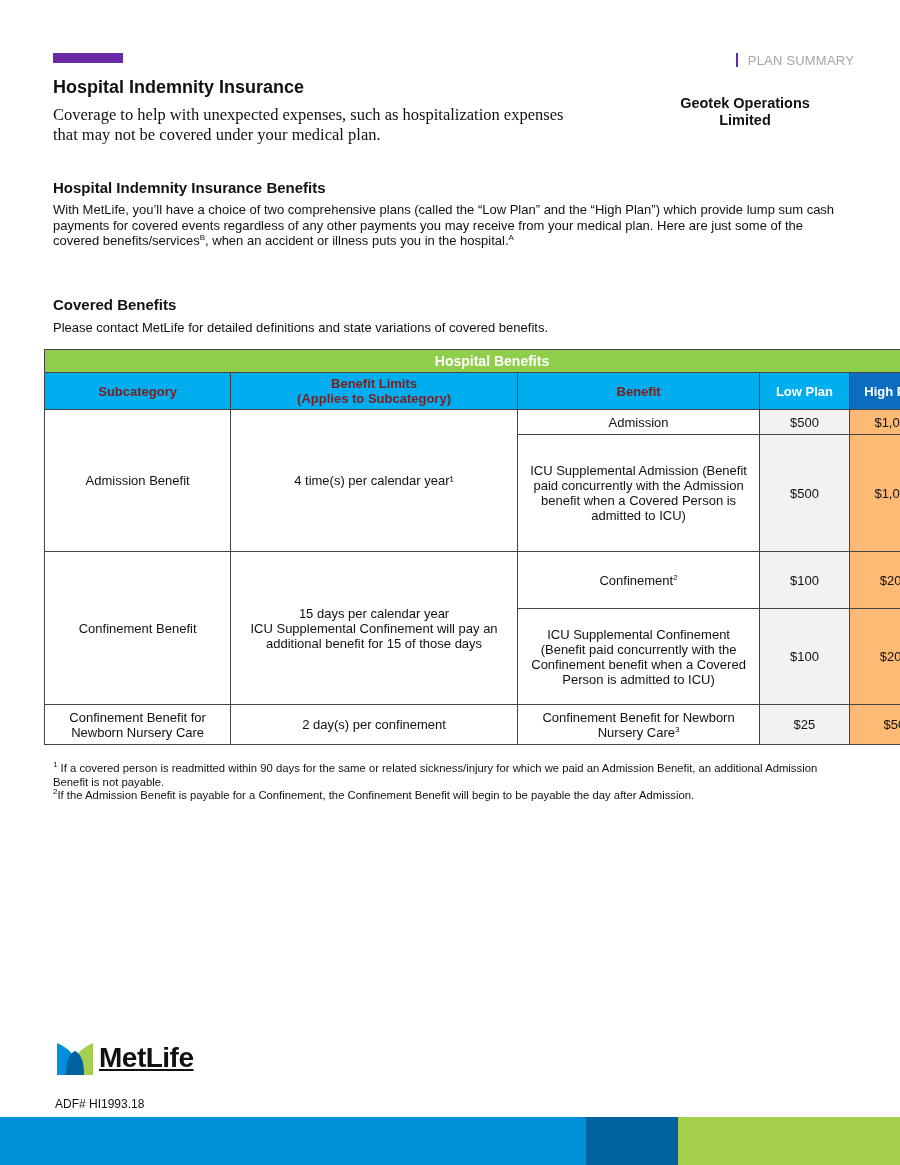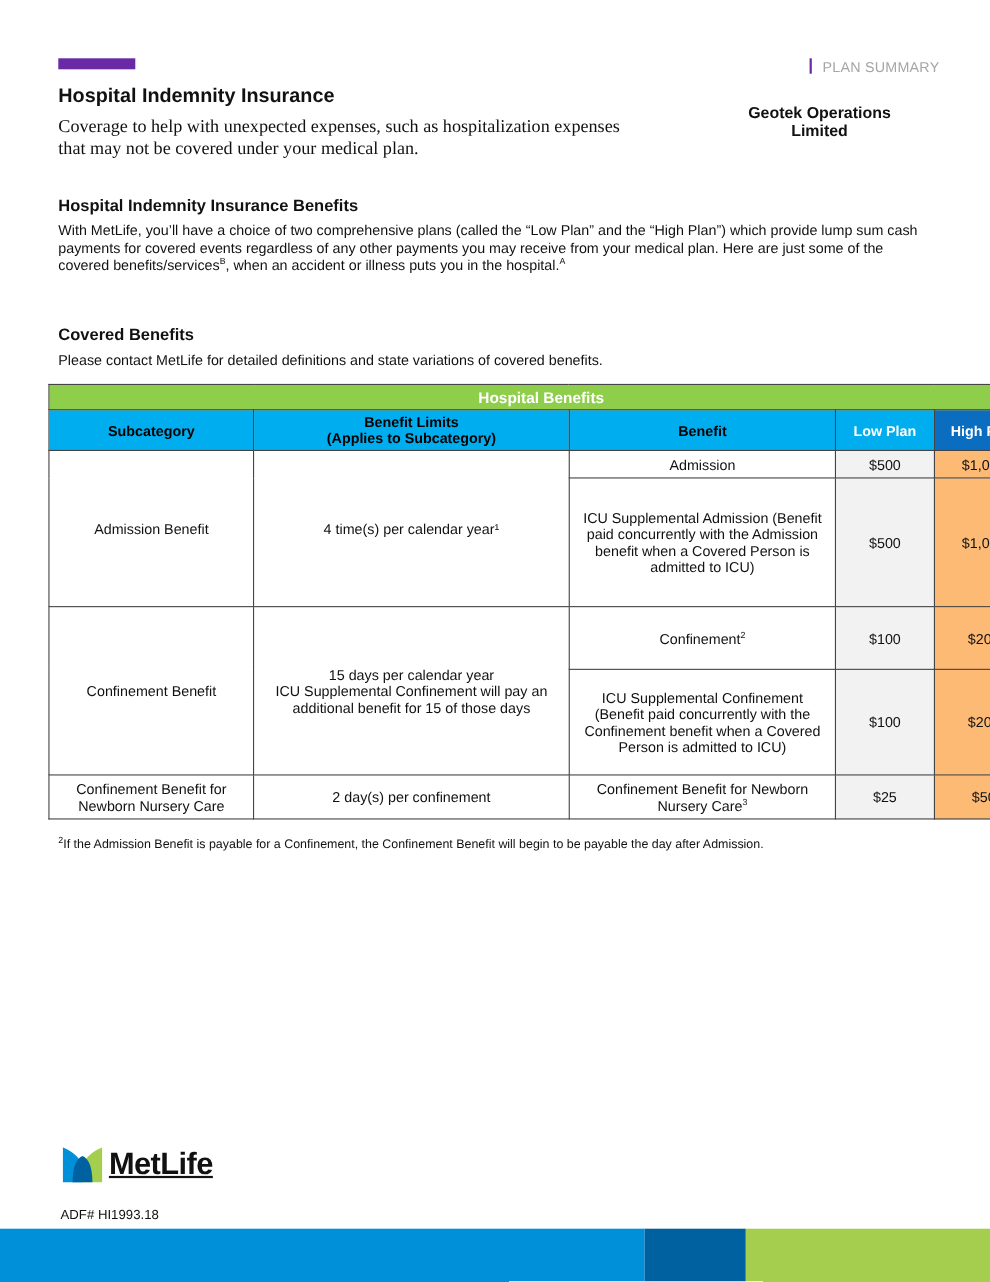--- a/index.html
+++ b/index.html
@@ -10,21 +10,21 @@
   .plan-summary .pipe { display:inline-block; width:2px; height:14px; background:#6a2aa6; margin-right:10px; vertical-align:-2px; }
   .title { left:53px; top:77px; font-size:18px; font-weight:bold; }
   .subtitle { left:53px; top:105px; font-family:"Liberation Serif", serif; font-size:16.5px; line-height:20px; width:520px; }
   .company { left:672px; top:95px; width:146px; text-align:center; font-weight:bold; font-size:14.5px; line-height:17px; }
   .h2 { left:53px; font-size:15px; font-weight:bold; }
   .para { left:53px; font-size:13px; line-height:15.5px; width:790px; }
   sup { font-size:8px; line-height:0; vertical-align:super; }
   table.benefits { position:absolute; left:44px; top:349px; width:896px; border-collapse:collapse; font-size:13px; }
   table.benefits td, table.benefits th { border:1px solid #444; text-align:center; vertical-align:middle; padding:0 6px; }
   .green-hdr { background:#8fce4a; color:#fff; font-weight:bold; font-size:14px; height:22px; }
-  .blue-hdr th { background:#00aeef; font-weight:bold; height:36px; color:#000000; font-size:13px; }
+  .blue-hdr th { background:#00aeef; font-weight:bold; height:36px; color:#7f1d1d; font-size:13px; }
   .blue-hdr th.low { color:#fff; }
   .blue-hdr th.high { background:#0a6dbf; color:#fff; }
   td.benefit { text-align:center; padding:0 8px !important; line-height:15px; }
   td.low { background:#f2f2f2; }
   td.high { background:#fdba74; }
   .footnotes { left:53px; top:762px; width:800px; font-size:11.3px; line-height:13.5px; }
   .logo { left:57px; top:1041px;text-decoration:underline; }
   .adf { left:55px; top:1097px; font-size:12px; }
   .bottom-band { left:0; top:1117px; width:900px; height:48px; }
   .band-a { position:absolute; left:0; top:0; width:586px; height:48px; background:#008fd9; }
@@ -94,20 +94,21 @@
     <td style="line-height:15px">Confinement Benefit for Newborn Nursery Care</td>
     <td>2 day(s) per confinement</td>
     <td class="benefit"><span>Confinement Benefit for Newborn Nursery Care</span><sup>3</sup></td>
     <td class="low">$25</td>
     <td class="high">$50</td>
   </tr>
 </tbody>
   </table>
 
 <div class="abs footnotes">
+  <div><sup>1</sup><span> If a covered person is readmitted within 90 days for the same or related sickness/injury for which we paid an Admission Benefit, an additional Admission Benefit is not payable.</span></div>
   <div><sup>2</sup><span>If the Admission Benefit is payable for a Confinement, the Confinement Benefit will begin to be payable the day after Admission.</span></div>
 </div>
 
 <div class="abs logo" style="display:flex;align-items:center;">
   <svg width="36" height="34" viewBox="0 0 36 34">
     <rect x="0" y="0" width="36" height="34" fill="#fff"></rect>
     <path d="M0 2 L0 34 L18 34 L18 22 Q18 10 0 2 Z" fill="#0090da"></path>
     <path d="M36 2 L36 34 L18 34 L18 22 Q18 10 36 2 Z" fill="#a4ce4e"></path>
     <path d="M9 34 Q9 14 18 10 Q27 14 27 34 Z" fill="#0061a0"></path>
   </svg>

